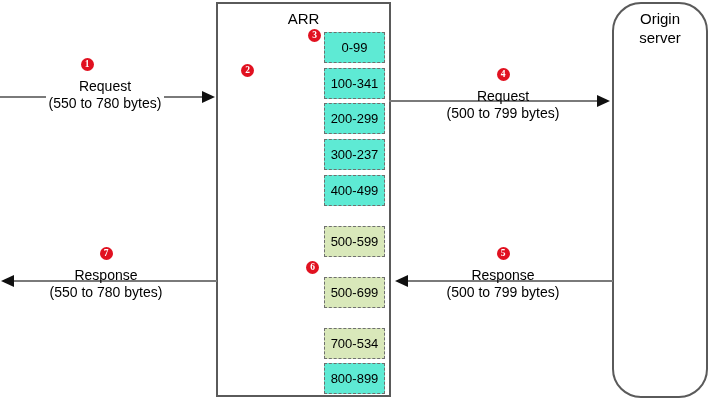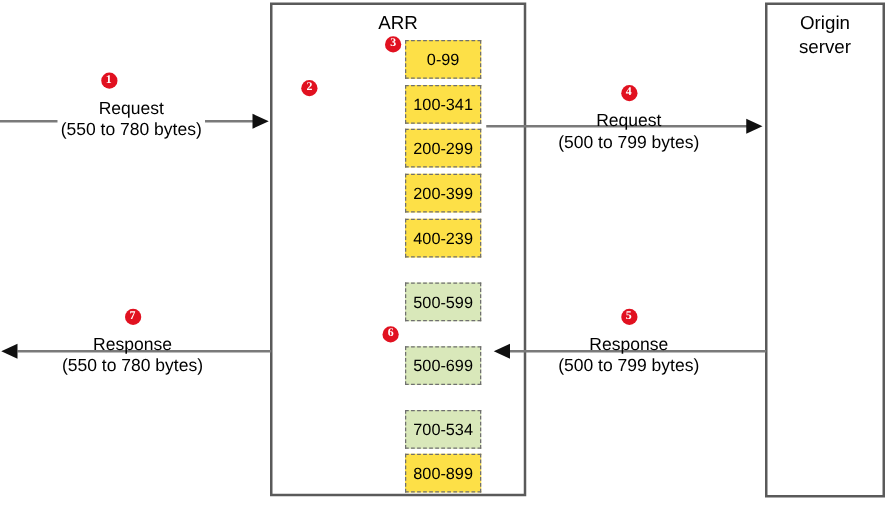--- a/index.html
+++ b/index.html
@@ -5,30 +5,30 @@
   html,body{margin:0;padding:0;background:#fff;}
   .canvas{
     position:relative;width:710px;height:404px;background:#fff;overflow:hidden;
     font-family:"Liberation Sans",sans-serif;color:#000;
   }
   
   .box{
     position:absolute;box-sizing:border-box;background:#fff;
     border:2px solid var(--box_border,#5a5a5a);z-index:0;
   }
-  .arr-box{left:216px;top:2px;width:205px;height:395px;}
-  .origin-box{left:612px;top:2px;width:96px;height:396px;}
+  .arr-box{left:216px;top:2px;width:175px;height:395px;}
+  .origin-box{left:612px;top:2px;width:96px;height:396px;border-radius:29px;}
   .box-title{
     text-align:center;font-size:15px;line-height:19px;padding-top:5px;
   }
   
   .ranges{position:absolute;left:324px;top:32px;width:61px;z-index:1;}
   .range-row{
     box-sizing:border-box;height:31px;margin-bottom:4.7px;
-    border:1px dashed #6f6f6f;background:#fde047;
+    border:1px dashed #6f6f6f;background:#5eead4;
     font-size:13px;line-height:29px;text-align:center;
   }
   .range-row.highlight{background:var(--highlight_green,#d9e8ba);margin-top:20px;}
   
   .hline{position:absolute;height:2px;background:#7a7a7a;z-index:1;}
   .ahead{position:absolute;width:0;height:0;z-index:2;
     border-top:6px solid transparent;border-bottom:6px solid transparent;}
   .ahead.right{border-left:13px solid #101010;}
   .ahead.left{border-right:13px solid #101010;}
   
@@ -66,22 +66,22 @@
     <div class="box-title">
       <div>Origin</div>
       <div>server</div>
     </div>
   </div>
 
   <div class="ranges">
     <div class="range-row">0-99</div>
     <div class="range-row">100-341</div>
     <div class="range-row">200-299</div>
-    <div class="range-row">200-399</div>
-    <div class="range-row">400-239</div>
+    <div class="range-row">300-237</div>
+    <div class="range-row">400-499</div>
     <div class="range-row highlight">500-599</div>
     <div class="range-row highlight">500-699</div>
     <div class="range-row highlight">700-534</div>
     <div class="range-row">800-899</div>
   </div>
 
   <div class="hline" style="left:0;top:96px;width:203px;"></div>
   <div class="ahead right" style="left:202px;top:91px;"></div>
   <div class="flow-label lbl-request-in">
     <span class="marker m1">1</span>

